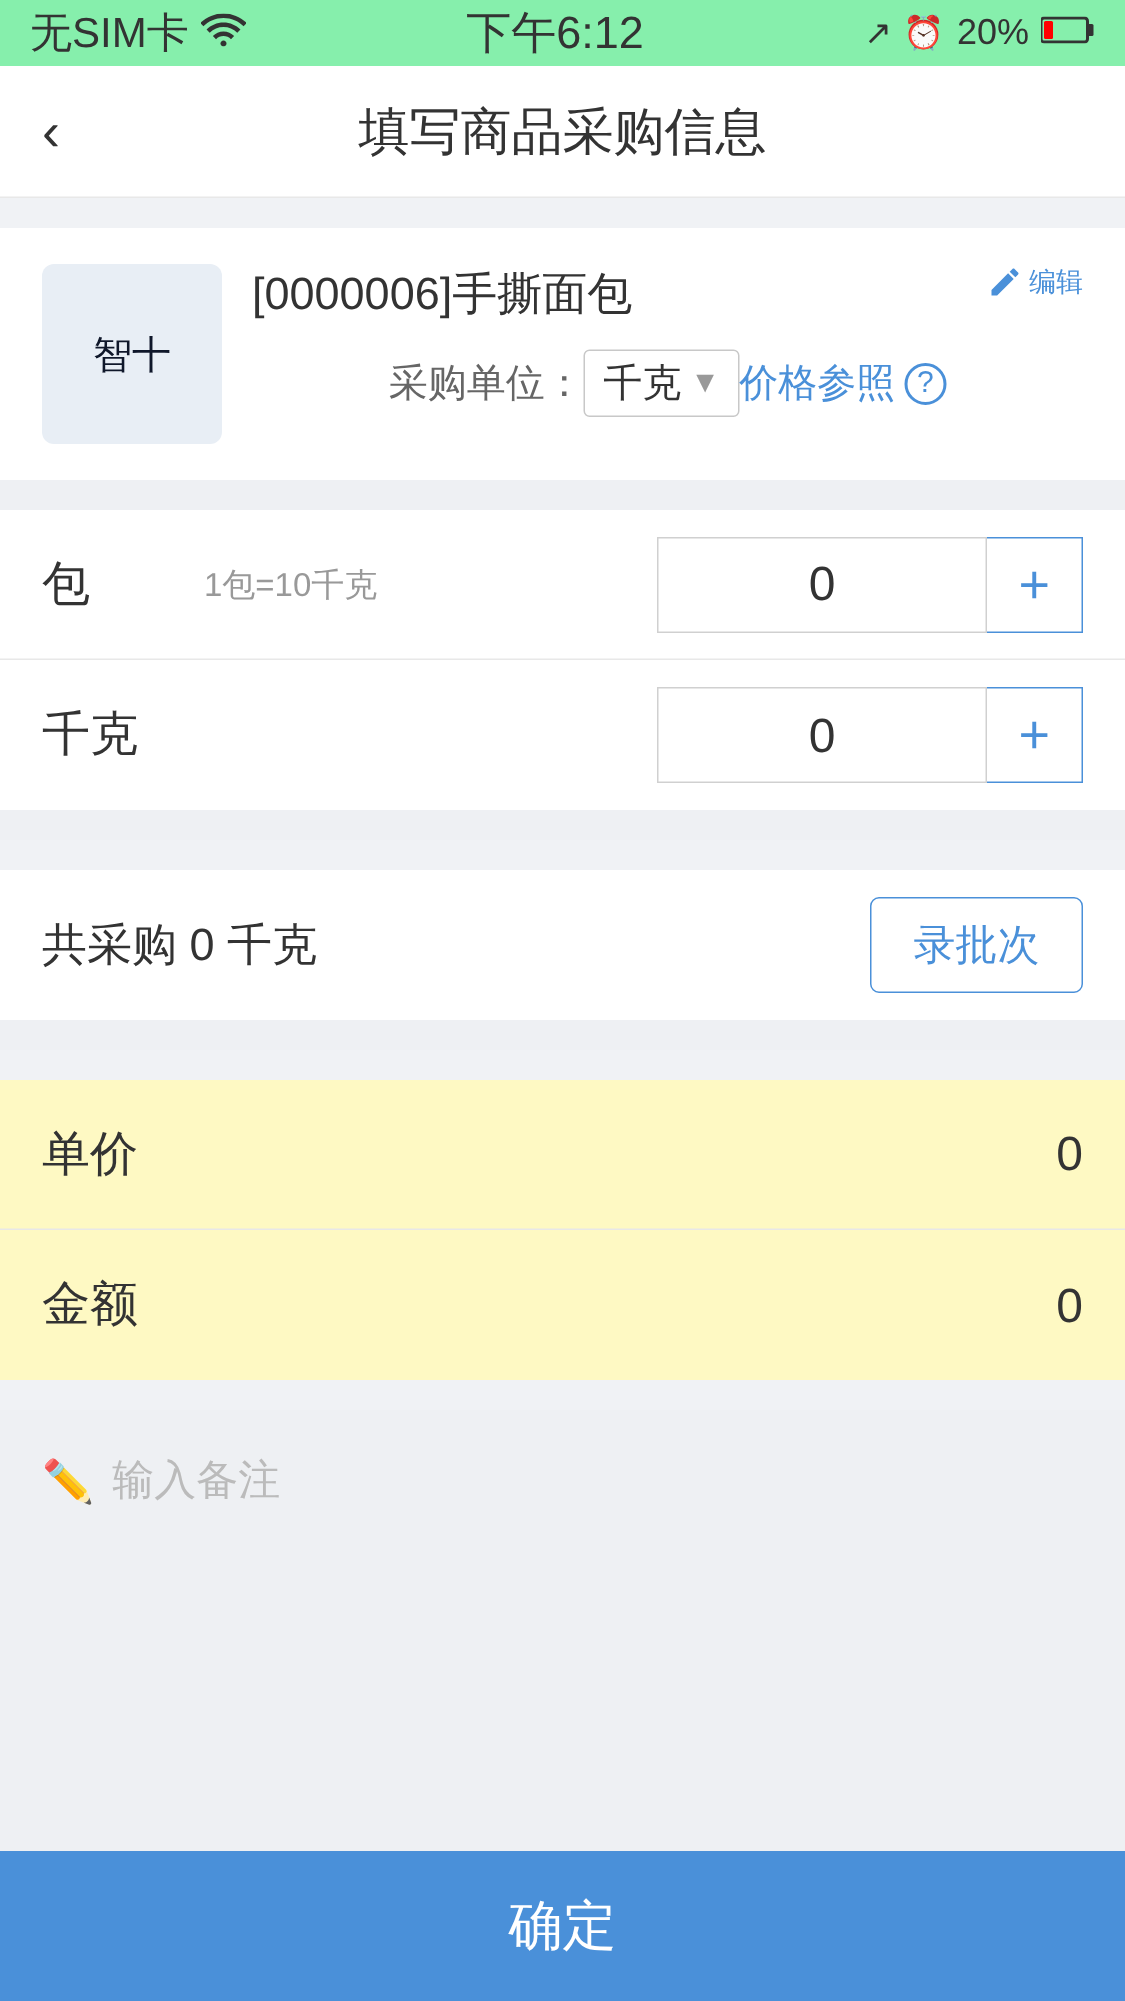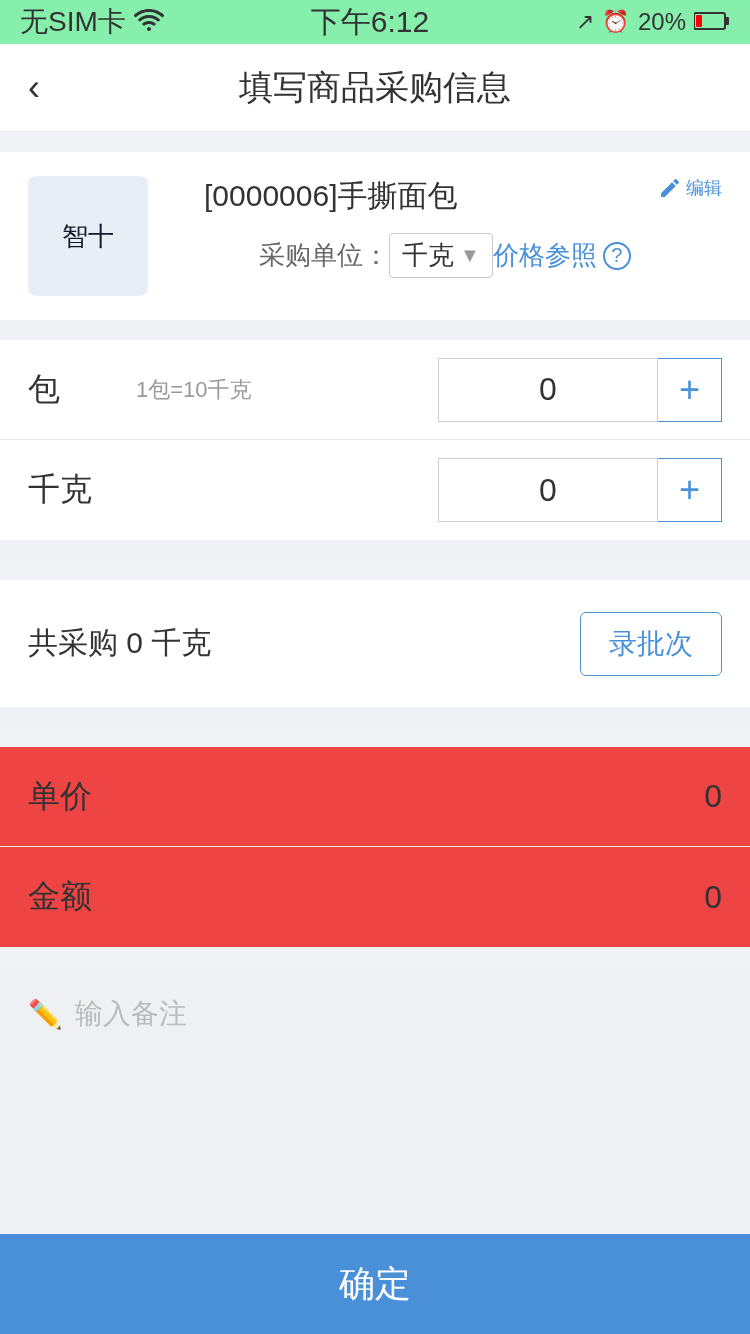--- a/index.html
+++ b/index.html
@@ -96,21 +96,20 @@
     .product-header {
       display: flex;
       justify-content: space-between;
       align-items: flex-start;
       margin-bottom: 16px;
     }
     .product-name {
       font-size: 30px;
       color: #333;
       font-weight: 500;
-      margin-left: 36px;
     }
     .edit-btn {
       font-size: 18px;
       color: #4a90d9;
       display: flex;
       align-items: center;
       gap: 4px;
       cursor: pointer;
     }
     .product-unit-row {
@@ -221,39 +220,39 @@
     
     .summary-section {
       background: #fff;
       margin-top: 20px;
     }
     .summary-row {
       display: flex;
       align-items: center;
       justify-content: space-between;
       padding: 0 28px;
-      height: 127px;
+      height: 100px;
     }
     .summary-text {
       font-size: 30px;
       color: #333;
     }
     .record-btn {
       border: 1px solid #4a90d9;
       border-radius: 6px;
       padding: 12px 28px;
       font-size: 28px;
       color: #4a90d9;
       background: #fff;
       cursor: pointer;
     }
 
     
     .price-section {
-      background: #ef4444;
+      background: #fef9c3;
       margin-top: 20px;
     }
     .price-row {
       display: flex;
       align-items: center;
       justify-content: space-between;
       padding: 0 28px;
       height: 100px;
       border-bottom: 1px solid #e8e8e8;
     }

